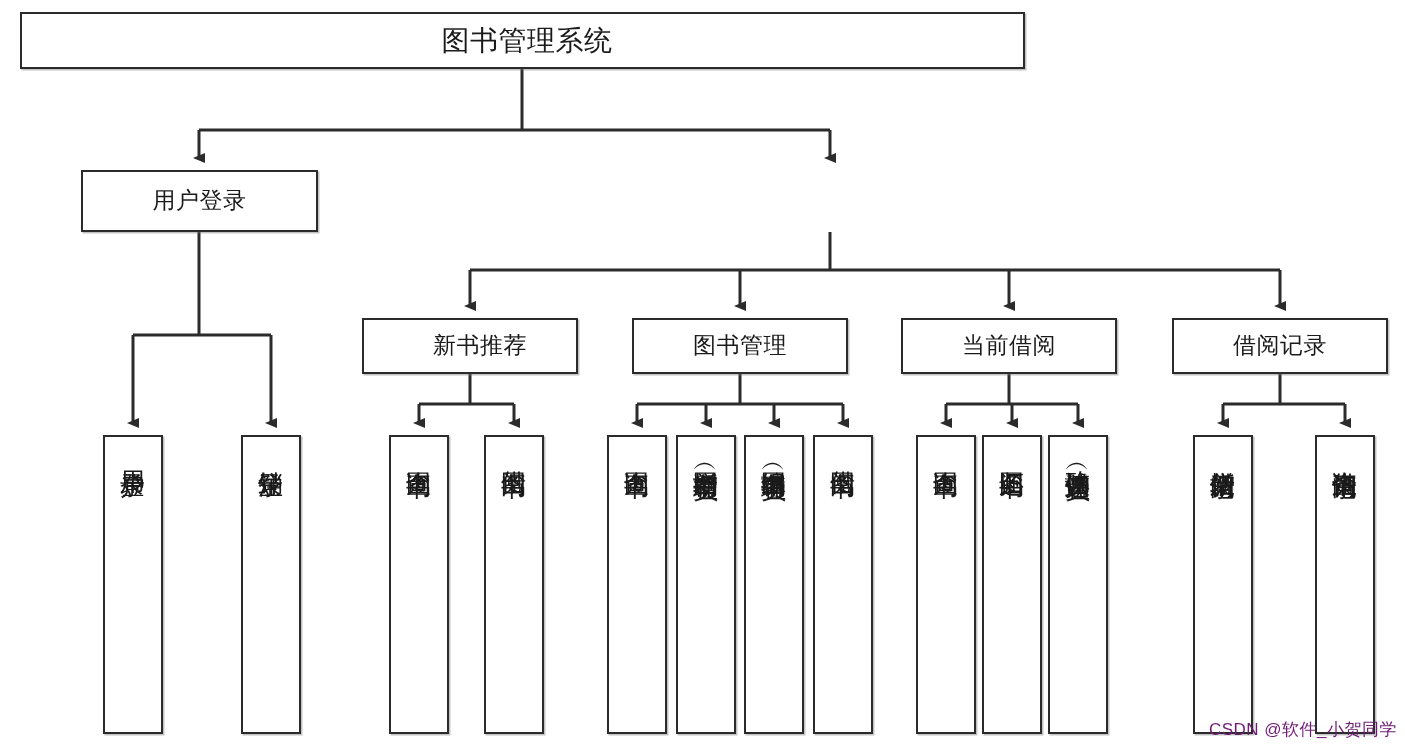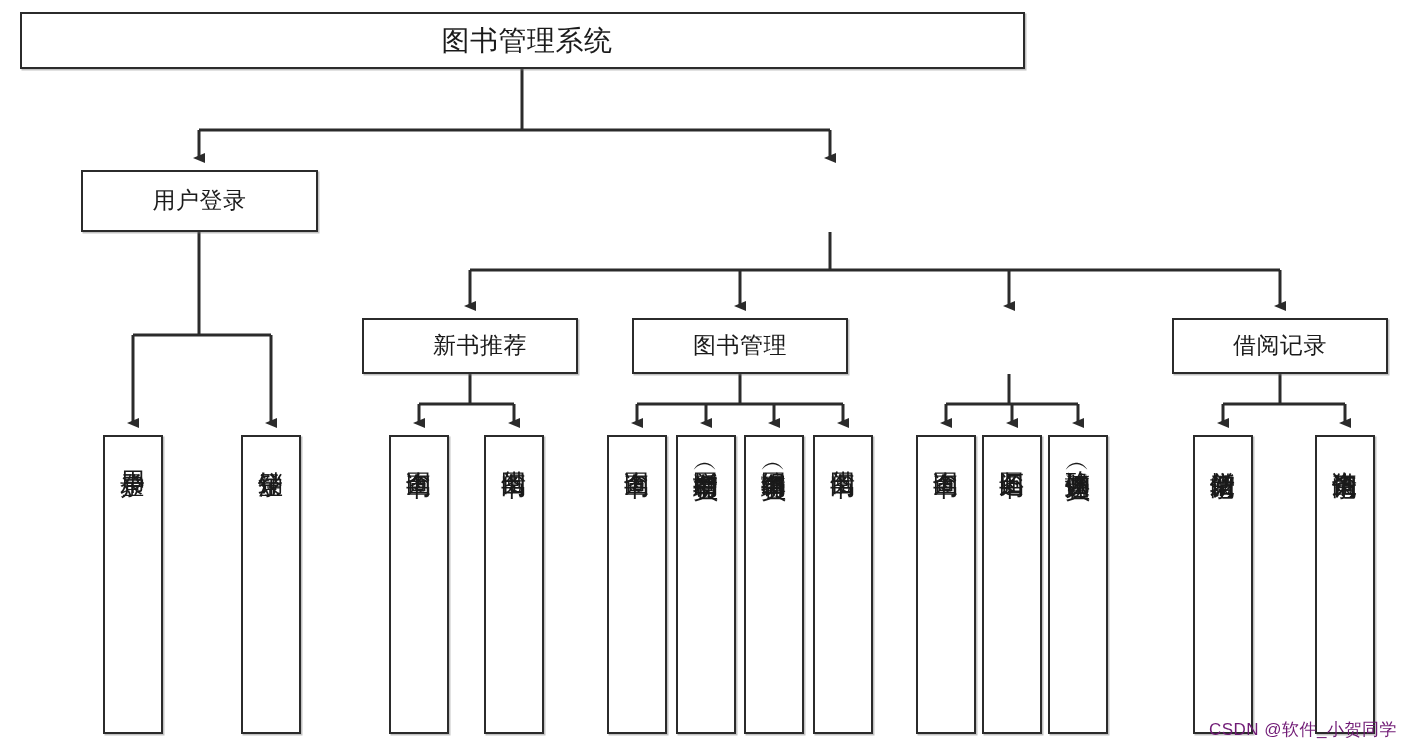--- a/index.html
+++ b/index.html
@@ -136,20 +136,23 @@
   <div class="node h" style="left:81px; top:170px; width:237px; height:62px;">
     <span class="label">用户登录</span>
   </div>
 
   <div class="node h" style="left:362px; top:318px; width:216px; height:56px;padding-left:20px;">
     <span class="label">新书推荐</span>
   </div>
   <div class="node h" style="left:632px; top:318px; width:216px; height:56px;">
     <span class="label">图书管理</span>
   </div>
+  <div class="node h" style="left:901px; top:318px; width:216px; height:56px;">
+    <span class="label">当前借阅</span>
+  </div>
   <div class="node h" style="left:1172px; top:318px; width:216px; height:56px;">
     <span class="label">借阅记录</span>
   </div>
 
   <div class="node v" style="left:103px; top:435px; width:60px; height:299px;">
     <span class="label">用户登录</span>
   </div>
   <div class="node v" style="left:241px; top:435px; width:60px; height:299px;">
     <span class="label">注销登录</span>
   </div>

